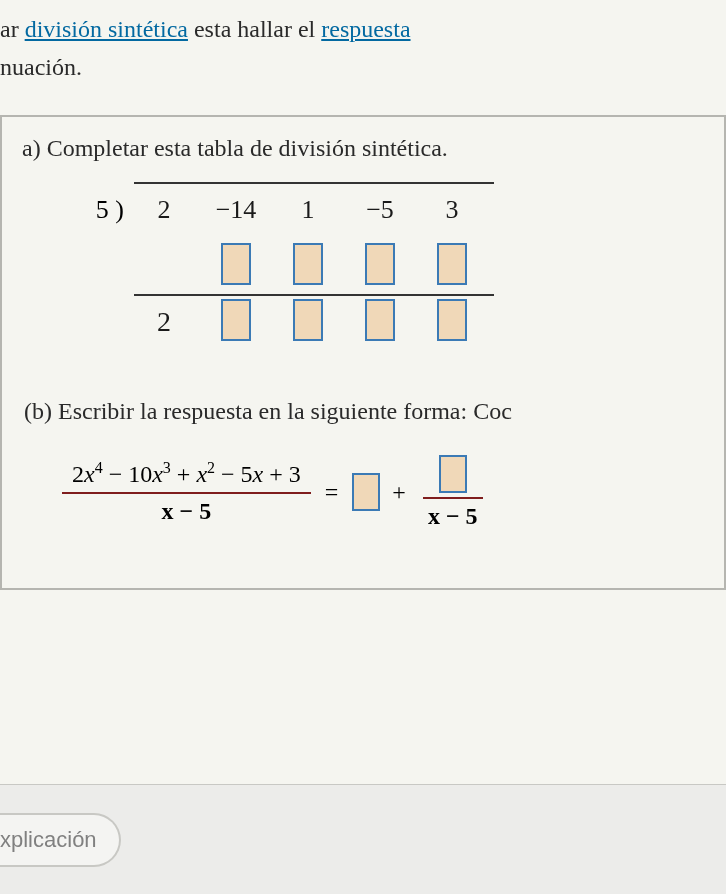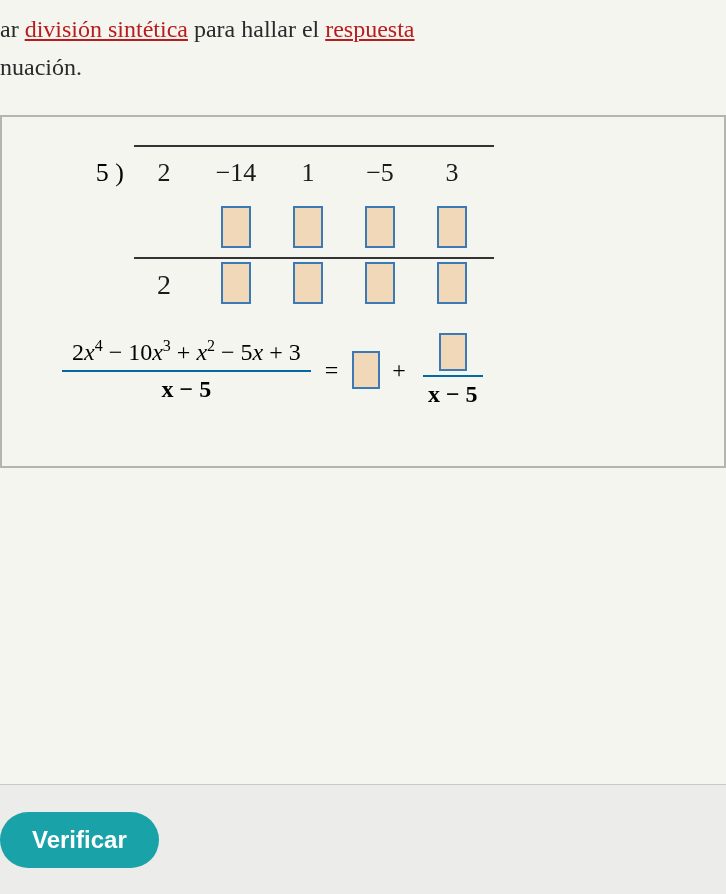--- a/index.html
+++ b/index.html
@@ -17,21 +17,21 @@
       height: 100%;
       padding: 10px 0 0 0;
     }
     .intro-text {
       font-size: 24px;
       color: #2a2a2a;
       padding: 0 20px 10px 0;
       line-height: 1.6;
     }
     .link-text {
-      color: #b91c1c;
+      color: #0369a1;
       text-decoration: underline;
       margin-top: 27px;
     }
     .problem-box {
       border: 2px solid #b5b5b0;
       margin: 18px 0 0 0;
       background: #f5f5f0;
       padding: 18px 20px 28px 20px;
     }
     .part-label {
@@ -105,21 +105,21 @@
       gap: 6px;
     }
     .fraction {
       display: inline-flex;
       flex-direction: column;
       align-items: center;
       font-size: 24px;
     }
     .frac-top {
       padding: 2px 10px 4px 10px;
-      border-bottom: 2px solid #0369a1;
+      border-bottom: 2px solid #7f1d1d;
       white-space: nowrap;
     }
     .frac-bot {
       padding: 4px 10px 2px 10px;
       font-weight: bold;
     }
     .eq-sign { font-size: 24px; padding: 0 8px; }
     .plus-sign { font-size: 24px; padding: 0 6px; }
     .small-box {
       width: 28px;
@@ -172,26 +172,27 @@
       left: 0;
       width: 100%;
       border-top: 2px solid #d8d8d4;
     }
   </style>
 </head>
 <body>
 
 <div class="page-bg">
   <div class="intro-text">
-    <span>ar </span><span class="link-text">división sintética</span><span> para hallar el </span><span class="link-text">respuesta</span>
+    <span>ar </span><span class="link-text">división sintética</span><span> esta hallar el </span><span class="link-text">respuesta</span>
     <br>
     <span>nuación.</span>
   </div>
 
   <div class="problem-box">
+    <div class="part-label">a) Completar esta tabla de división sintética.</div>
 
     <div class="synth-table">
       <div class="top-bar"></div>
 
       <div class="synth-row">
         <div class="divisor-cell">5 )</div>
         <div class="num-cell">2</div>
         <div class="num-cell">−14</div>
         <div class="num-cell">1</div>
         <div class="num-cell">−5</div>
@@ -212,34 +213,35 @@
         <div class="divisor-cell"></div>
         <div class="num-cell"><span class="result-two">2</span></div>
         <div class="box-cell"><span class="input-box"></span></div>
         <div class="box-cell"><span class="input-box"></span></div>
         <div class="box-cell"><span class="input-box"></span></div>
         <div class="box-cell"><span class="input-box"></span></div>
       </div>
     </div>
 
     <div class="part-b">
+      <div class="part-b-text">(b) Escribir la respuesta en la siguiente forma: Coc</div>
 
       <div class="equation-row">
         <span class="fraction">
           <span class="frac-top">2<i>x</i><sup>4</sup> − 10<i>x</i><sup>3</sup> + <i>x</i><sup>2</sup> − 5<i>x</i> + 3</span>
           <span class="frac-bot">x − 5</span>
         </span>
         <span class="eq-sign">=</span>
         <span class="small-box"></span>
         <span class="plus-sign">+</span>
         <span class="fraction">
           <span class="frac-top" style="padding:2px 16px 4px 16px;"><span class="small-box"></span></span>
           <span class="frac-bot">x − 5</span>
         </span>
       </div>
     </div>
   </div>
 
   <div class="hr-bottom"></div>
   <div class="bottom-bar-area">
-    <button class="verify-btn">Verificar</button>
+    <button class="explain-btn">xplicación</button>
   </div>
 </div>
 
 </body></html>

